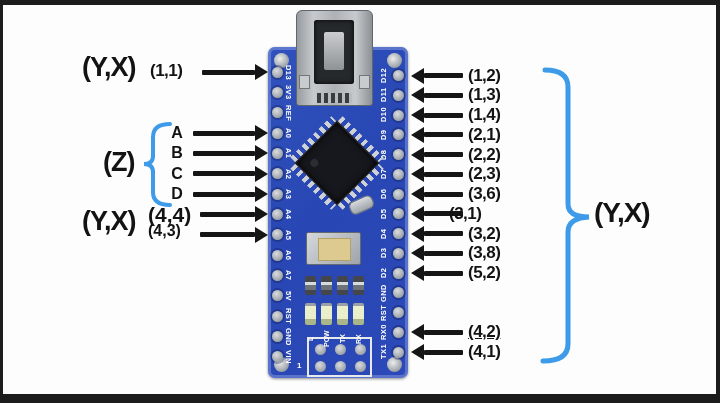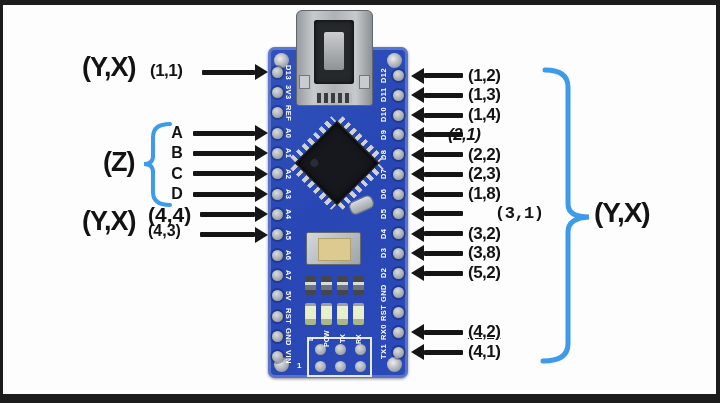--- a/index.html
+++ b/index.html
@@ -236,29 +236,29 @@
       <div class="arrow arrow-r" style="left: 193px; top: 191.6px; width: 62px;"></div>
       <div class="arrow arrow-r" style="left: 200px; top: 211.95px; width: 55px;"></div>
       <div class="arrow arrow-r" style="left: 200px; top: 232.3px; width: 55px;"></div>
       <div class="arrow arrow-l" style="left: 424px; top: 73px; width: 39px;"></div>
       <div class="t t-med" style="left: 468px; top: 65.5px;">(1,2)</div>
       <div class="arrow arrow-l" style="left: 424px; top: 92.75px; width: 39px;"></div>
       <div class="t t-med" style="left: 468px; top: 85.25px;">(1,3)</div>
       <div class="arrow arrow-l" style="left: 424px; top: 112.5px; width: 39px;"></div>
       <div class="t t-med" style="left: 468px; top: 105px;">(1,4)</div>
       <div class="arrow arrow-l" style="left: 424px; top: 132.25px; width: 39px;"></div>
-      <div class="t t-med" style="left: 448px; top: 124.75px; font-style: italic;">(2,1)</div>
+      <div class="t t-med" style="left: 468px; top: 124.75px;">(2,1)</div>
       <div class="arrow arrow-l" style="left: 424px; top: 152px; width: 39px;"></div>
       <div class="t t-med" style="left: 468px; top: 144.5px;">(2,2)</div>
       <div class="arrow arrow-l" style="left: 424px; top: 171.75px; width: 39px;"></div>
       <div class="t t-med" style="left: 468px; top: 164.25px;">(2,3)</div>
       <div class="arrow arrow-l" style="left: 424px; top: 191.5px; width: 39px;"></div>
-      <div class="t t-med" style="left: 468px; top: 184px;">(1,8)</div>
+      <div class="t t-med" style="left: 468px; top: 184px;">(3,6)</div>
       <div class="arrow arrow-l" style="left: 424px; top: 211.25px; width: 39px;"></div>
-      <div class="t t-med" style="left: 495px; top: 203.75px; font-family: Liberation Mono, monospace;">(3,1)</div>
+      <div class="t t-med" style="left: 449px; top: 203.75px;">(3,1)</div>
       <div class="arrow arrow-l" style="left: 424px; top: 231px; width: 39px;"></div>
       <div class="t t-med" style="left: 468px; top: 223.5px;">(3,2)</div>
       <div class="arrow arrow-l" style="left: 424px; top: 250.75px; width: 39px;"></div>
       <div class="t t-med" style="left: 468px; top: 243.25px;">(3,8)</div>
       <div class="arrow arrow-l" style="left: 424px; top: 270.5px; width: 39px;"></div>
       <div class="t t-med" style="left: 468px; top: 263px;">(5,2)</div>
       <div class="arrow arrow-l" style="left: 424px; top: 329.75px; width: 39px;"></div>
       <div class="t t-med" style="left: 468px; top: 322.25px; text-decoration: underline;">(4,2)</div>
       <div class="arrow arrow-l" style="left: 424px; top: 349.5px; width: 39px;"></div>
       <div class="t t-med" style="left: 468px; top: 342px;">(4,1)</div>

